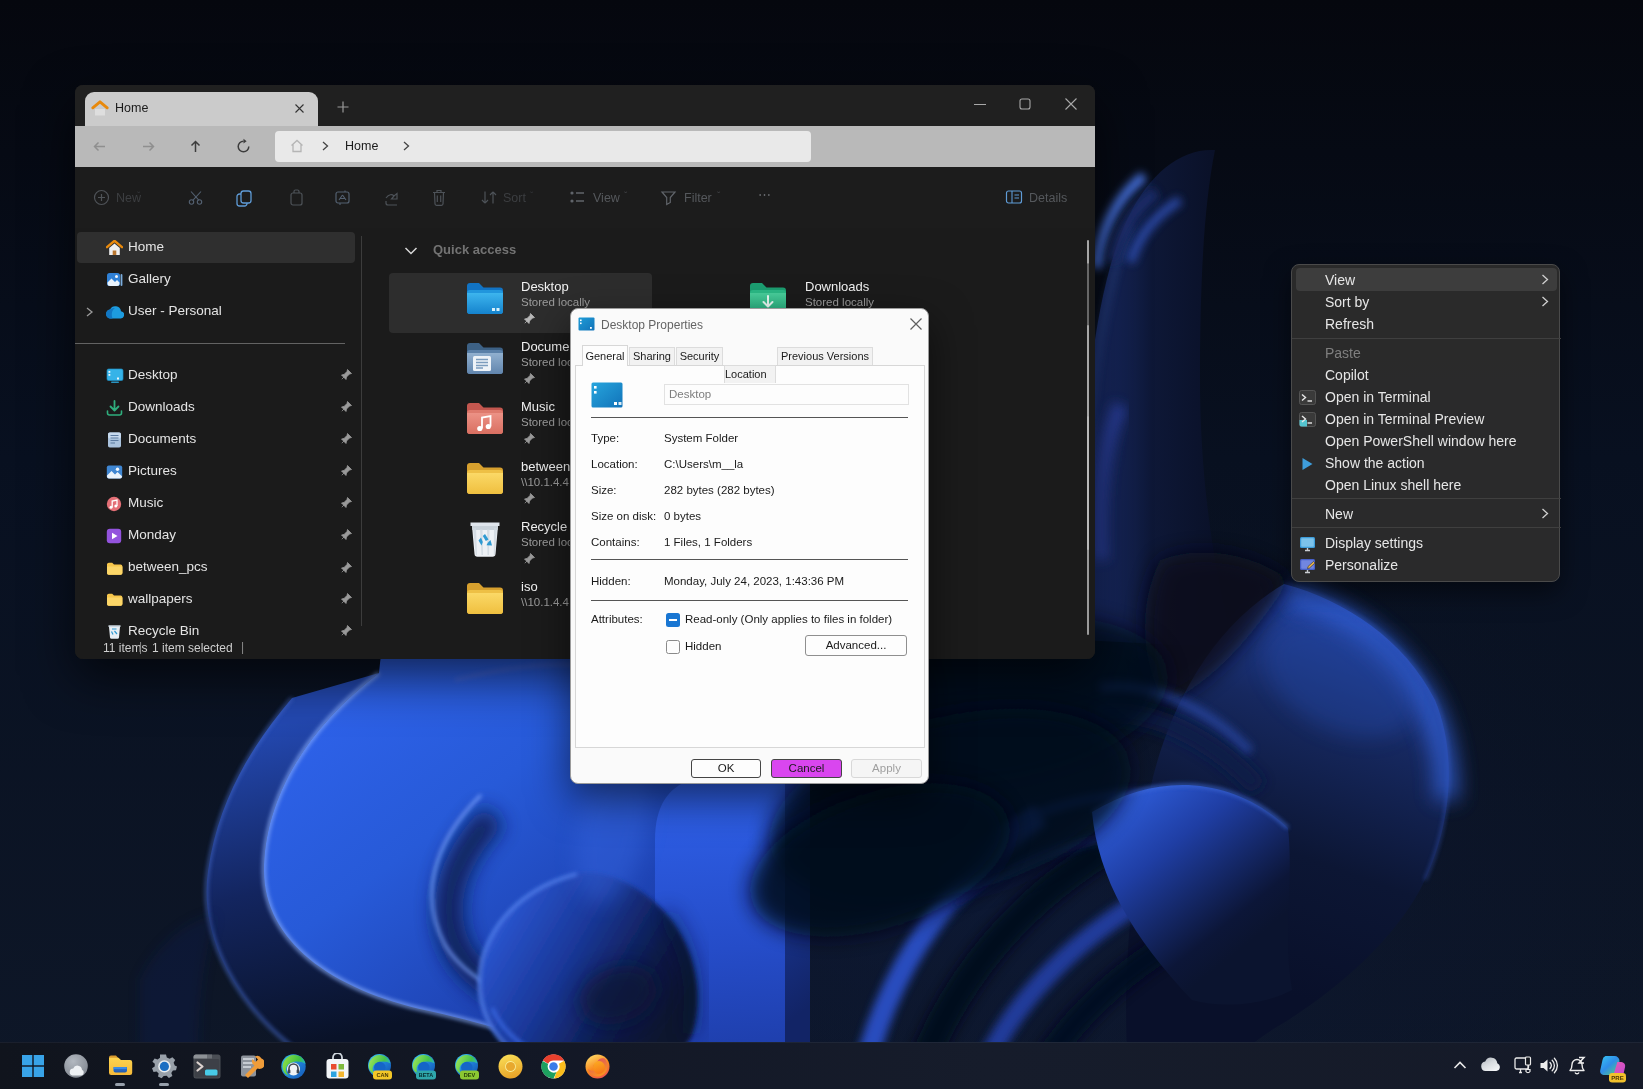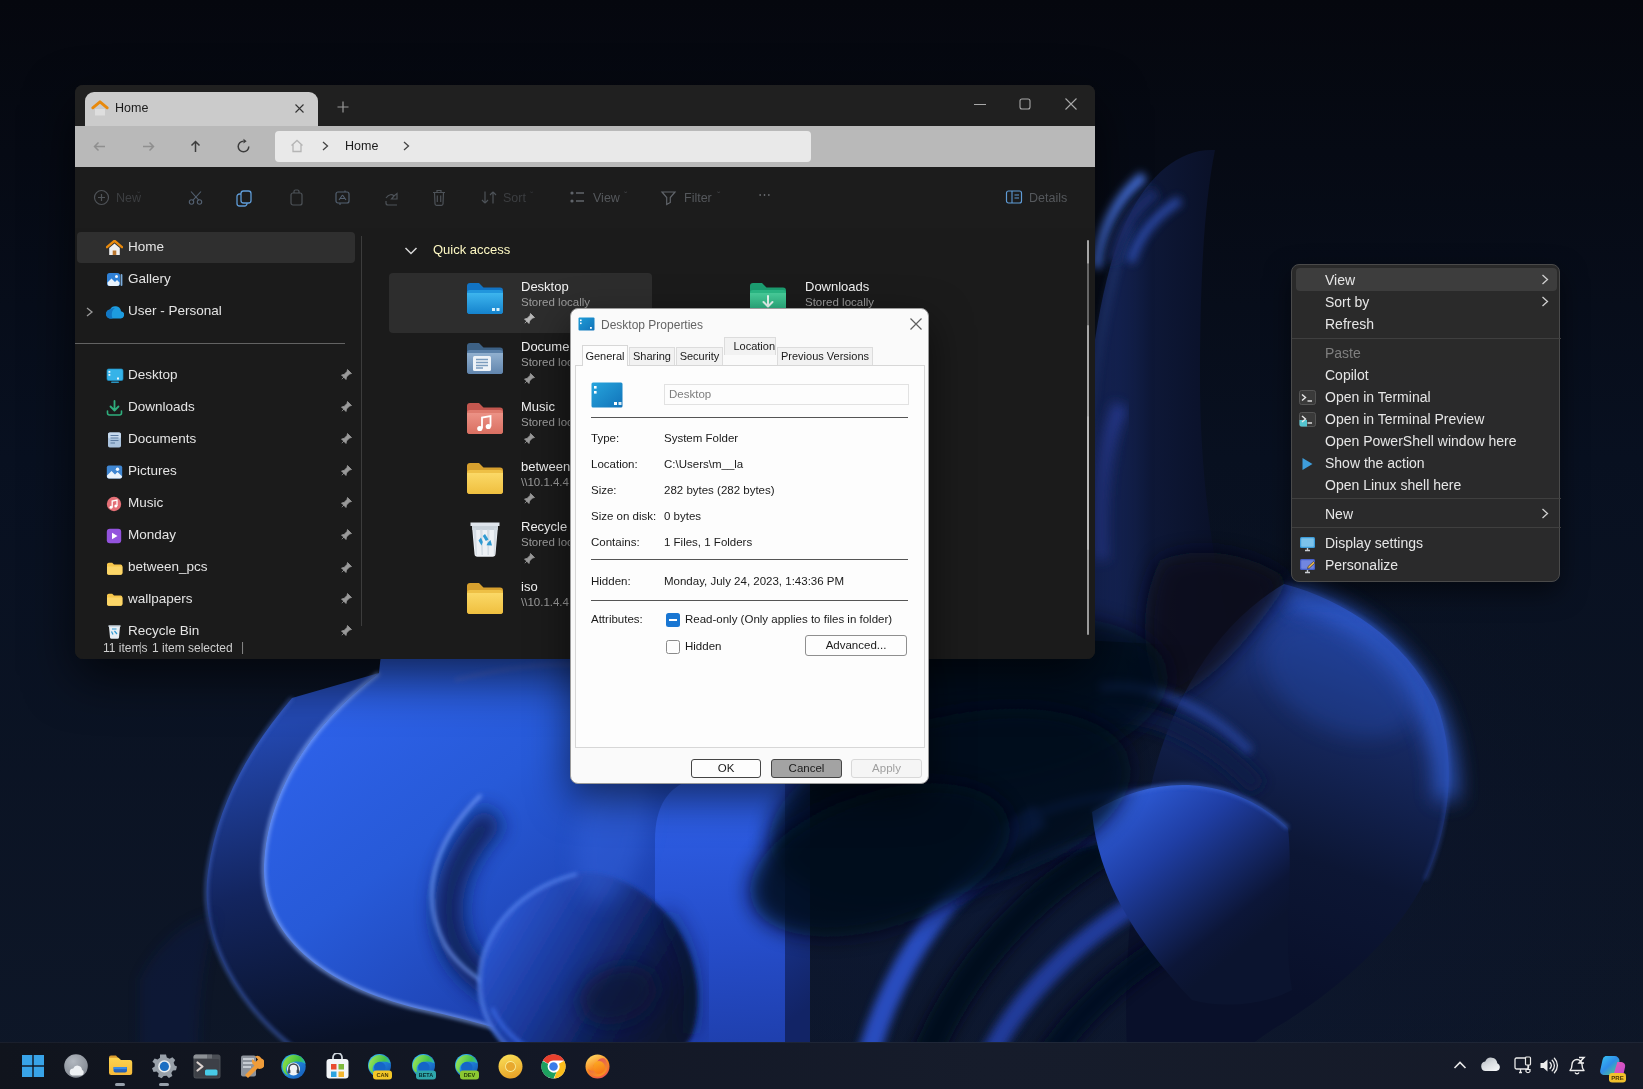--- a/index.html
+++ b/index.html
@@ -366,21 +366,21 @@
       <svg class="abs" style="left:265px;top:396px" width="13" height="13" viewBox="0 0 13 13">
             <path d="M7.5 1.5 L11.5 5.5 L9.5 6 L6.5 9 L6 11.5 L1.5 7 L4 6.5 L7 3.5 Z M4.5 8.5 L1.8 11.2" fill="#9a9a9a" stroke="#9a9a9a" stroke-width="0.8"></path>
           </svg>
     </div>
     <div class="abs" style="left:286px;top:8px;width:1px;height:390px;background:#3c3c3c"></div>
 
     <div class="abs" id="filepane" style="left:287px;top:0;width:733px;height:412px">
       <svg class="abs" style="left:42px;top:17px" width="14" height="12" viewBox="0 0 14 12">
             <path d="M1.5 3 L7 8.5 L12.5 3" fill="none" stroke="#d8d8d8" stroke-width="1.5"></path>
           </svg>
-      <span class="abs" style="left:71px;top:14px;font-size:13px;color:#fef9c3;font-weight:normal">Quick access</span>
+      <span class="abs" style="left:71px;top:14px;font-size:13px;color:#737373;font-weight:bold">Quick access</span>
 
       <div class="abs" style="left:27px;top:45px;width:263px;height:60px;background:#2d2d2d;border-radius:4px"></div>
 
       <svg class="abs" style="left:103px;top:52px" width="40" height="38" viewBox="0 0 40 38">
         <path d="M2 6 A3 3 0 0 1 5 3 L14 3 L18.5 7.5 L35 7.5 A3 3 0 0 1 38 10.5 L38 13 L2 13 Z" fill="#1173c4"></path>
         <rect x="2" y="10" width="36" height="24" rx="3" fill="#2196dd"></rect>
         <path d="M2 13 L38 13 L38 31 A3 3 0 0 1 35 34 L5 34 A3 3 0 0 1 2 31 Z" fill="url(#fgrad1)"></path>
         <rect x="27" y="28" width="3" height="3" fill="#d9f1fb"></rect>
             <rect x="31.5" y="28" width="3" height="3" fill="#d9f1fb"></rect>
         <defs>
@@ -528,21 +528,21 @@
   </svg>
   <span class="abs" style="left:30px;top:9px;color:#646464;font-size:12px">Desktop Properties</span>
   <svg class="abs" style="left:339px;top:9px" width="12" height="12" viewBox="0 0 12 12">
         <path d="M0.5 0.5 L11.5 11.5 M11.5 0.5 L0.5 11.5" stroke="#5f5f5f" stroke-width="1.2"></path>
       </svg>
 
   <div class="abs" style="left:4px;top:56px;width:350px;height:383px;background:#fdfdfd;border:1px solid #d7d7d7"></div>
   <div class="abs" style="left:11px;top:36px;width:46px;height:21px;background:#fdfdfd;border:1px solid #d7d7d7;border-bottom:none;z-index:2;text-align:center;font-size:11px;line-height:20px">General</div>
   <div class="abs" style="left:58px;top:38px;width:46px;height:18px;background:#f2f2f2;border:1px solid #dcdcdc;border-bottom:none;text-align:center;font-size:11px;line-height:17px">Sharing</div>
   <div class="abs" style="left:105px;top:38px;width:47px;height:18px;background:#f2f2f2;border:1px solid #dcdcdc;border-bottom:none;text-align:center;font-size:11px;line-height:17px">Security</div>
-  <div class="abs" style="left:153px;top:28px;width:52px;height:18px;background:#f2f2f2;border:1px solid #dcdcdc;border-bottom:none;text-align:right;font-size:11px;line-height:17px">Location</div>
+  <div class="abs" style="left:153px;top:56px;width:52px;height:18px;background:#f2f2f2;border:1px solid #dcdcdc;border-bottom:none;text-align:left;font-size:11px;line-height:17px">Location</div>
   <div class="abs" style="left:206px;top:38px;width:96px;height:18px;background:#f2f2f2;border:1px solid #dcdcdc;border-bottom:none;text-align:center;font-size:11px;line-height:17px">Previous Versions</div>
 
   <svg class="abs" style="left:20px;top:73px" width="32" height="26" viewBox="0 0 32 26">
     <rect x="0.5" y="0.5" width="31" height="25" rx="1.5" fill="url(#dlgicon2)"></rect>
     <rect x="3" y="4" width="2.6" height="2.6" fill="#fff"></rect>
         <rect x="3" y="9" width="2.6" height="2.6" fill="#fff"></rect>
     <rect x="23" y="20" width="3" height="3" fill="#fff"></rect>
         <rect x="27.5" y="20" width="3" height="3" fill="#fff" opacity="0.85"></rect>
     <defs>
           <linearGradient id="dlgicon2" x1="0" y1="0" x2="1" y2="1">
@@ -570,21 +570,21 @@
   <div class="abs" style="left:20px;top:291px;width:317px;height:1px;background:#555"></div>
   <span class="abs" style="left:20px;top:304px">Attributes:</span>
   <div class="abs" style="left:95px;top:304px;width:14px;height:14px;background:#1976d2;border-radius:2.5px"></div>
   <div class="abs" style="left:98px;top:310px;width:8px;height:2px;background:#fff"></div>
   <span class="abs" style="left:114px;top:304px">Read-only (Only applies to files in folder)</span>
   <div class="abs" style="left:95px;top:331px;width:14px;height:14px;background:#fdfdfd;border:1px solid #8a8a8a;border-radius:2.5px"></div>
   <span class="abs" style="left:114px;top:331px">Hidden</span>
   <div class="abs" style="left:234px;top:326px;width:102px;height:21px;background:#fdfdfd;border:1px solid #8f8f8f;border-radius:3px;text-align:center;line-height:19px">Advanced...</div>
 
   <div class="abs" style="left:120px;top:450px;width:70px;height:19px;background:#fdfdfd;border:1px solid #454545;border-radius:3px;text-align:center;line-height:17px">OK</div>
-  <div class="abs" style="left:200px;top:450px;width:71px;height:19px;background:#a3a3a3;border:1px solid #454545;border-radius:3px;text-align:center;line-height:17px">Cancel</div>
+  <div class="abs" style="left:200px;top:450px;width:71px;height:19px;background:#d946ef;border:1px solid #454545;border-radius:3px;text-align:center;line-height:17px">Cancel</div>
   <div class="abs" style="left:280px;top:450px;width:71px;height:19px;background:#f5f5f5;border:1px solid #d8d8d8;border-radius:3px;text-align:center;line-height:17px;color:#9f9f9f">Apply</div>
 </div>
 
 
 <div class="abs" style="left:1087px;top:240px;width:2px;height:24px;background:rgba(190,190,190,0.85);border-radius:1px"></div>
 <div class="abs" style="left:1087px;top:264px;width:2px;height:152px;background:rgba(180,180,180,0.5)"></div>
 <div class="abs" style="left:1087px;top:416px;width:2px;height:134px;background:rgba(190,190,190,0.85);border-radius:1px"></div>
 
 <div class="abs" id="menuR" style="left:1291px;top:264px;width:269px;height:318px;background:rgba(43,43,43,0.97);border:1px solid #4a4a4a;border-radius:8px;box-shadow:0 10px 26px rgba(0,0,0,0.5);font-size:14px;color:#e6e6e6">
   <div class="abs" style="left:4px;top:3px;width:261px;height:23px;background:#3d3d3d;border-radius:4px"></div>

